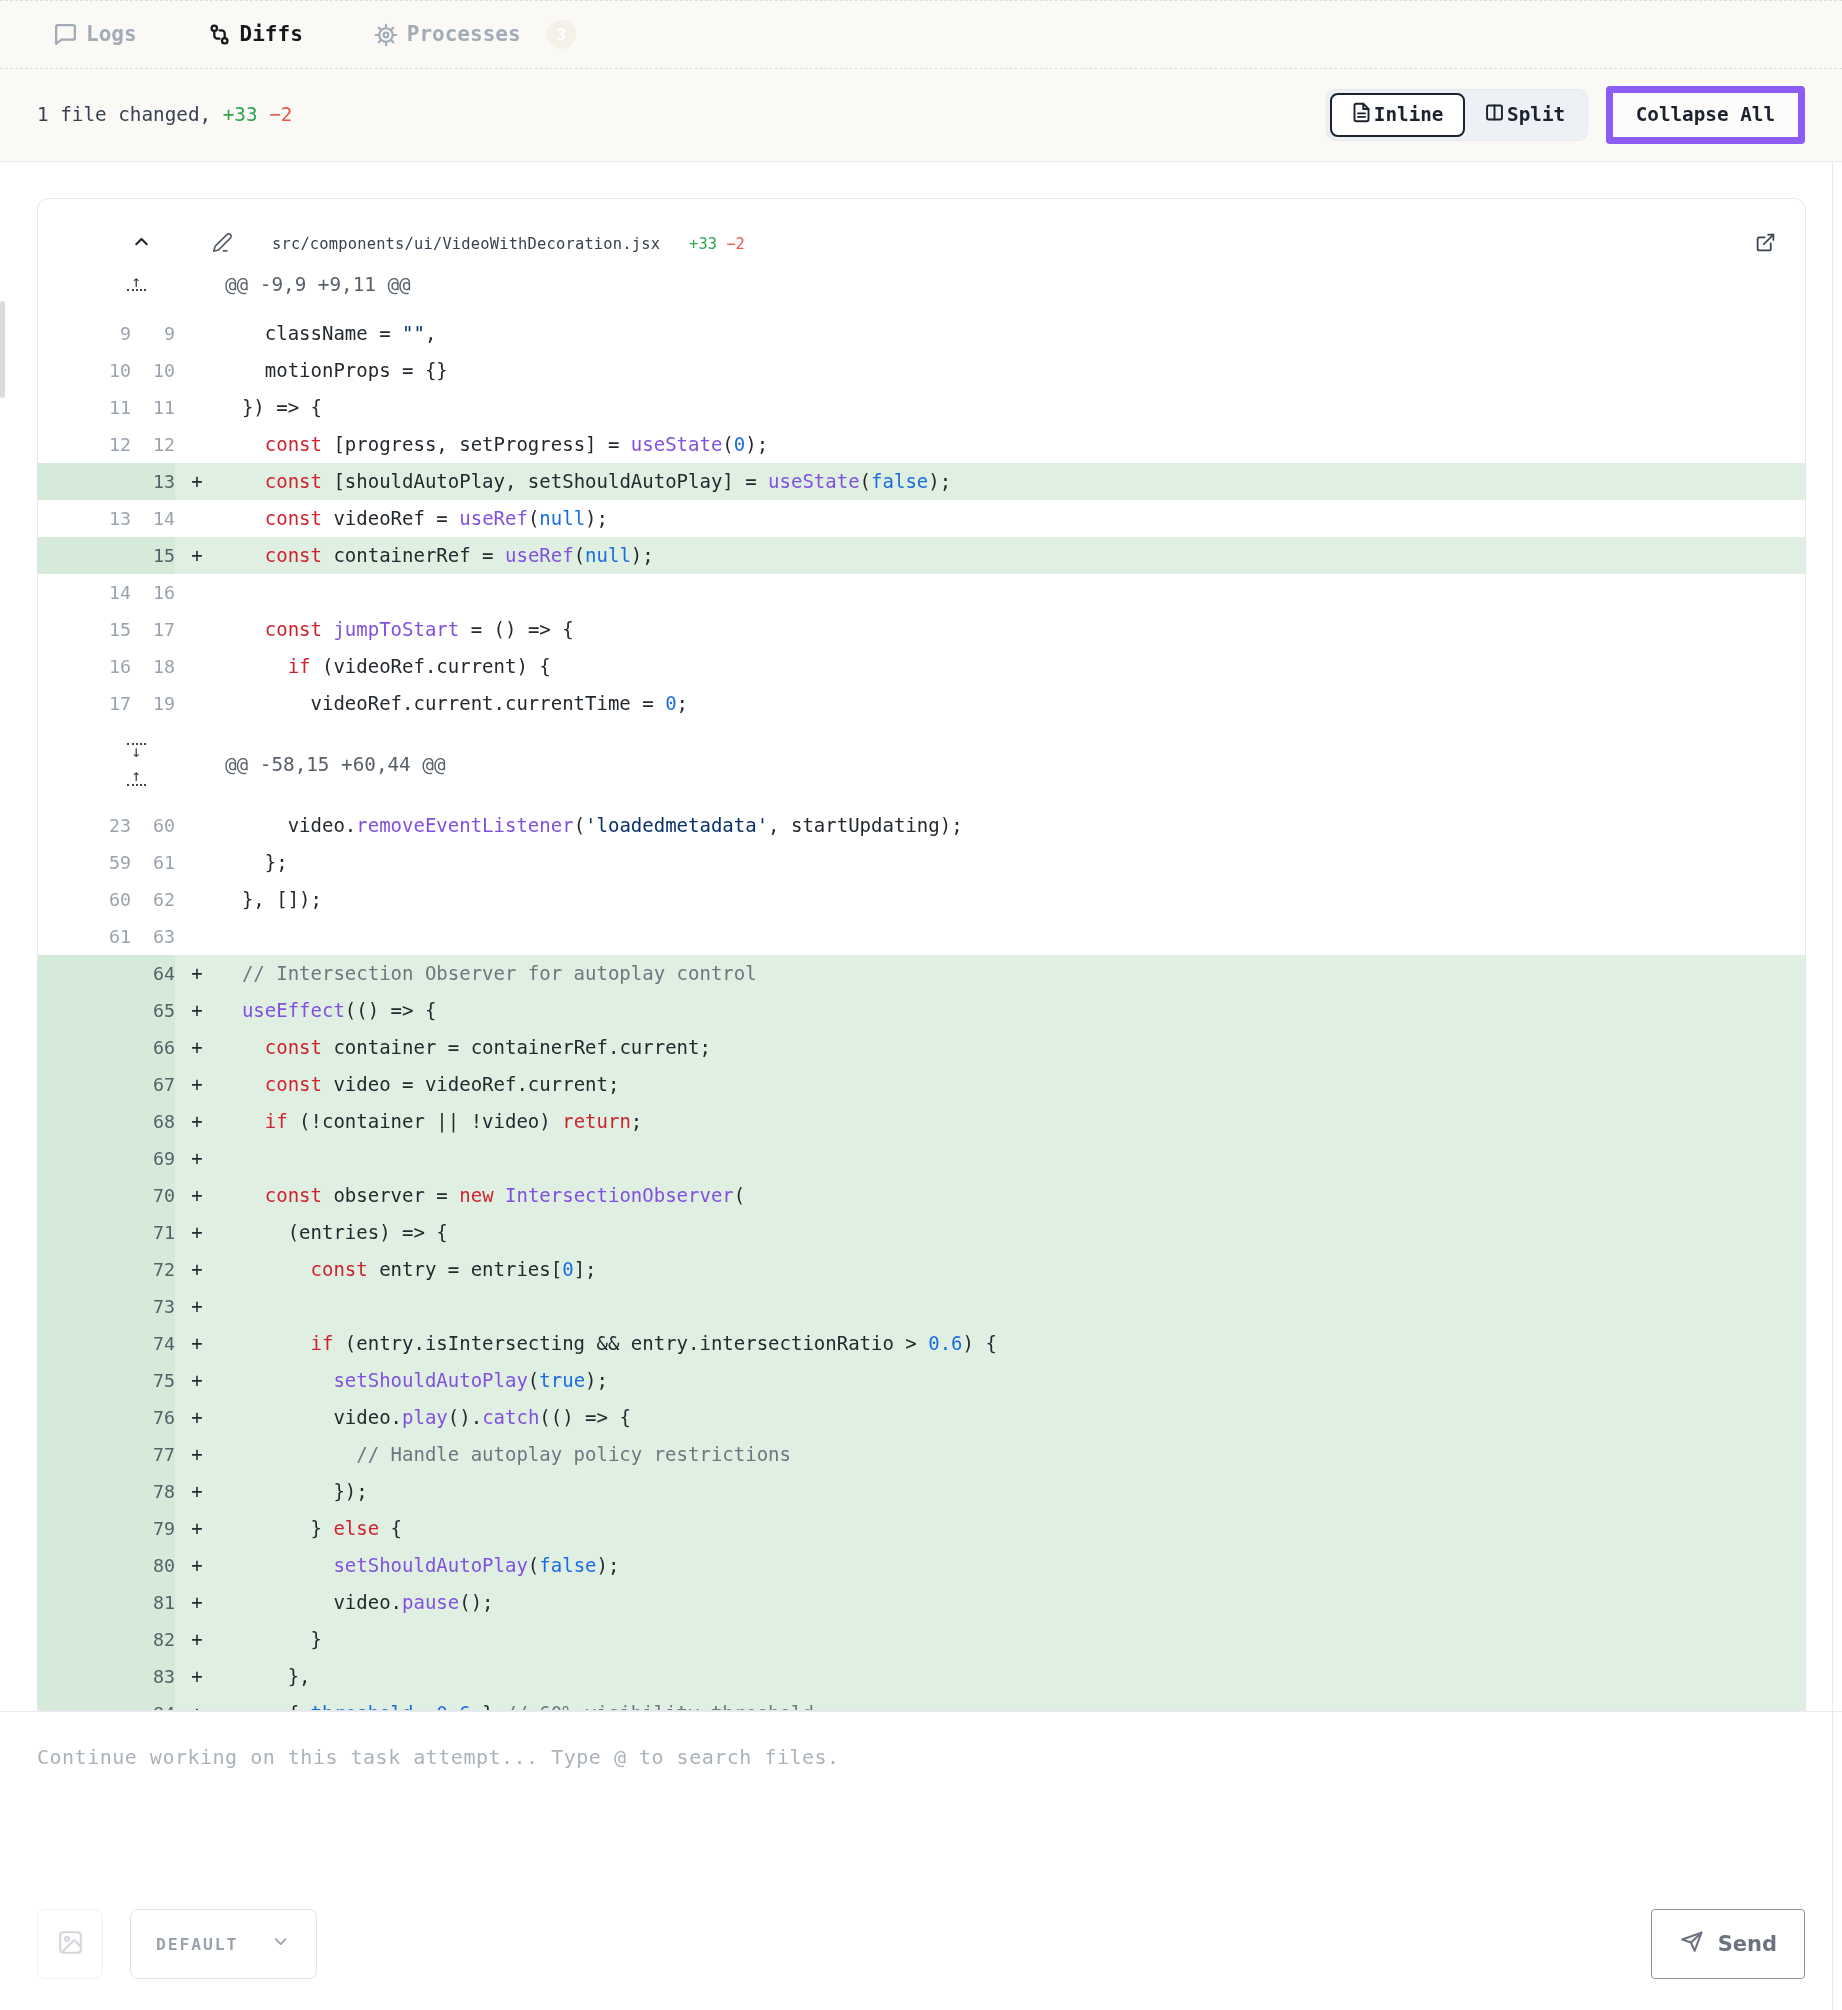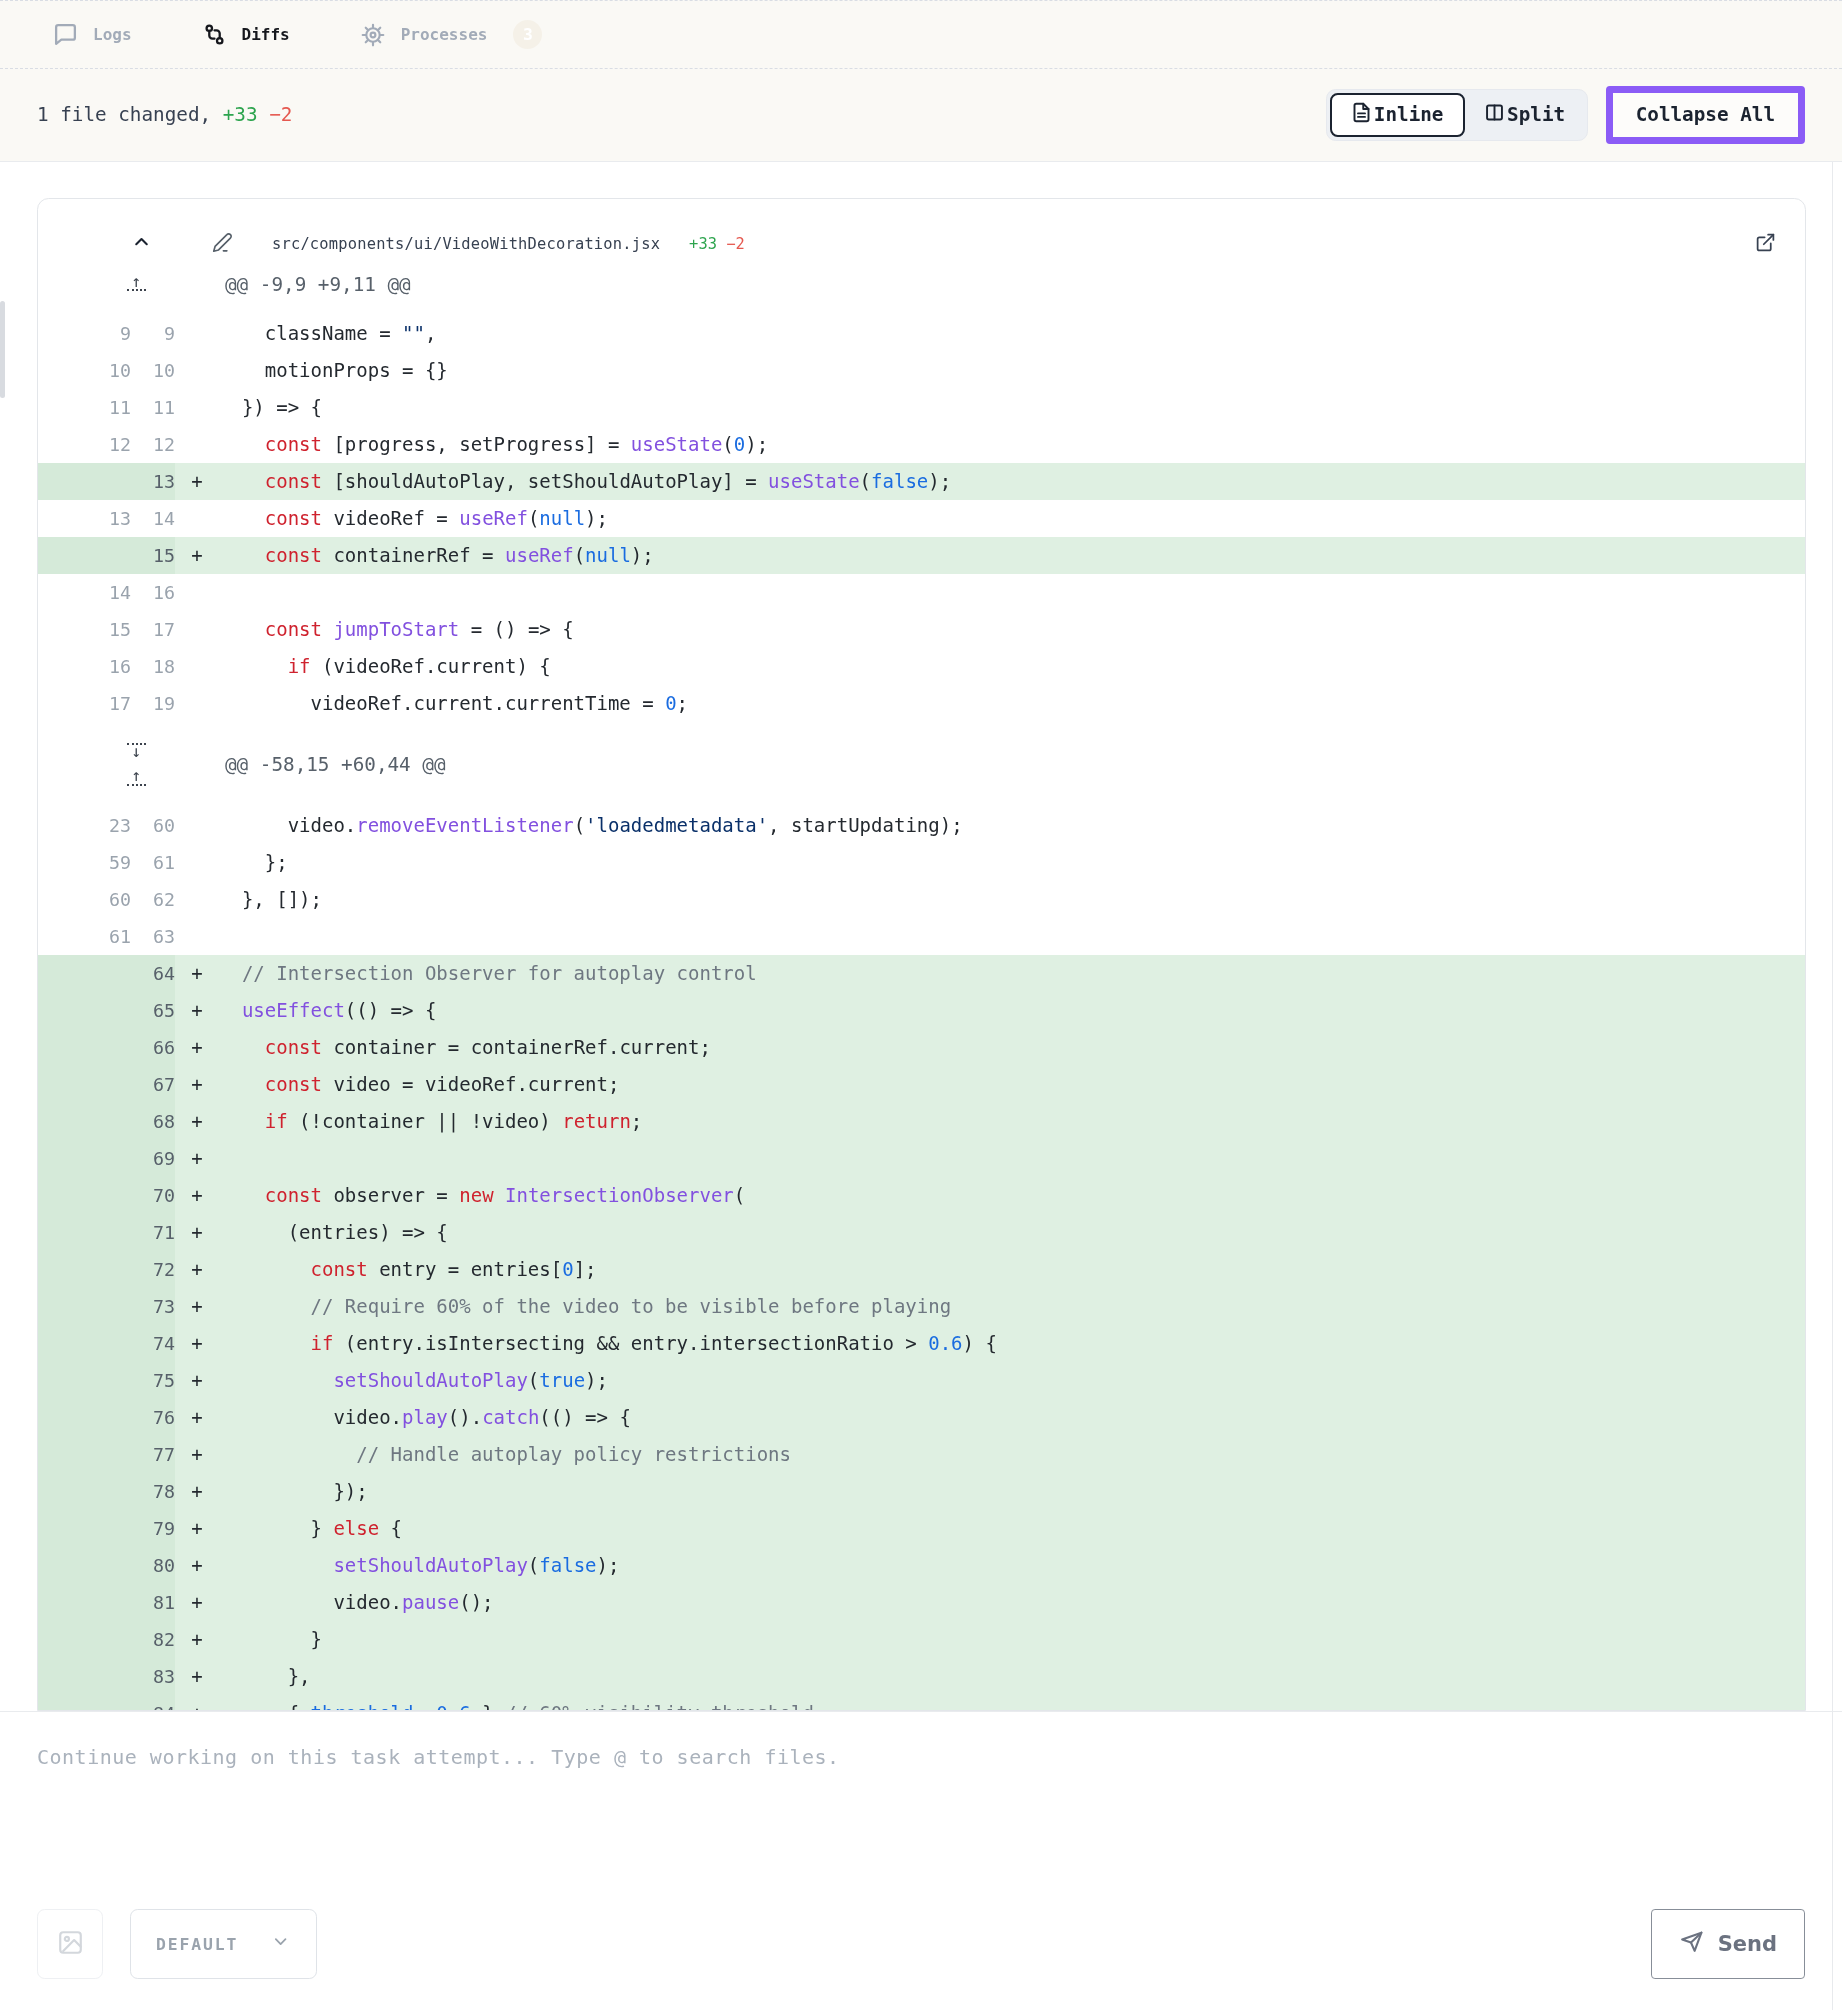--- a/index.html
+++ b/index.html
@@ -4,21 +4,21 @@
 <style>
   html,body{margin:0;padding:0;background:#ffffff;}
   #app{
     position:relative;width:1842px;height:2010px;overflow:hidden;background:#ffffff;
     font-family:"DejaVu Sans Mono","Liberation Mono",monospace;
     -webkit-font-smoothing:antialiased;
   }
   
   .topbar{position:absolute;left:0;top:0;width:1842px;height:162px;background:var(--header_bg,#faf9f5);box-sizing:border-box;border-top:1.9px dashed #d9dde4;border-bottom:1.9px solid #e9ebee;}
   .tabrow{height:68px;display:flex;align-items:center;padding-left:53px;box-sizing:border-box;border-bottom:1.9px dashed #d9dde4;}
-  .tab{display:flex;align-items:center;gap:15px;margin-right:70px;font-size:16px;font-weight:bold;color:var(--tab_inactive,#a2abb8);cursor:pointer;}
+  .tab{display:flex;gap:8px;margin-right:70px;font-size:21px;font-weight:bold;color:var(--tab_inactive,#a2abb8);cursor:pointer;}
   .tab.active{color:var(--tab_active,#16181d);}
   .tab svg{display:block;}
   .tab-badge{width:29px;height:29px;border-radius:50%;background:#f5f1e8;color:#ffffff;font-size:16.4px;font-weight:bold;display:flex;align-items:center;justify-content:center;margin-left:-44px;}
   .summaryrow{height:91px;display:flex;align-items:center;padding:0 37px;box-sizing:border-box;}
   .summary-text{font-size:19.3px;color:#374151;}
   .stat-add{color:var(--accent_add,#2da44e);}
   .stat-del{color:var(--accent_del,#e5584f);}
   .summary-controls{margin-left:auto;display:flex;align-items:center;gap:17.4px;}
   .segmented{display:flex;align-items:center;background:#edf0f4;border:1px solid #e6e9ee;border-radius:9.7px;padding:2.9px;height:52px;box-sizing:border-box;}
   .seg{display:flex;align-items:center;gap:2px;padding:0 19.3px;height:44px;box-sizing:border-box;font-size:19.3px;font-weight:bold;color:#1b2330;border-radius:7.7px;cursor:pointer;}
@@ -331,21 +331,20 @@
         <div class="drow add">
           <span class="ln lo"></span>
           <span class="ln ln2">72</span>
           <span class="mk">+</span>
           <pre class="codeline"><span class="tk-p">        </span><span class="tk-k">const</span><span class="tk-p"> entry = entries[</span><span class="tk-num">0</span><span class="tk-p">];</span></pre>
         </div>
         <div class="drow add">
           <span class="ln lo"></span>
           <span class="ln ln2">73</span>
           <span class="mk">+</span>
-          <pre class="codeline"><span class="tk-cm">        // Require 60% of the video to be visible before playing</span></pre>
         </div>
         <div class="drow add">
           <span class="ln lo"></span>
           <span class="ln ln2">74</span>
           <span class="mk">+</span>
           <pre class="codeline"><span class="tk-p">        </span><span class="tk-k">if</span><span class="tk-p"> (entry.isIntersecting &amp;&amp; entry.intersectionRatio &gt; </span><span class="tk-num">0.6</span><span class="tk-p">) {</span></pre>
         </div>
         <div class="drow add">
           <span class="ln lo"></span>
           <span class="ln ln2">75</span>

